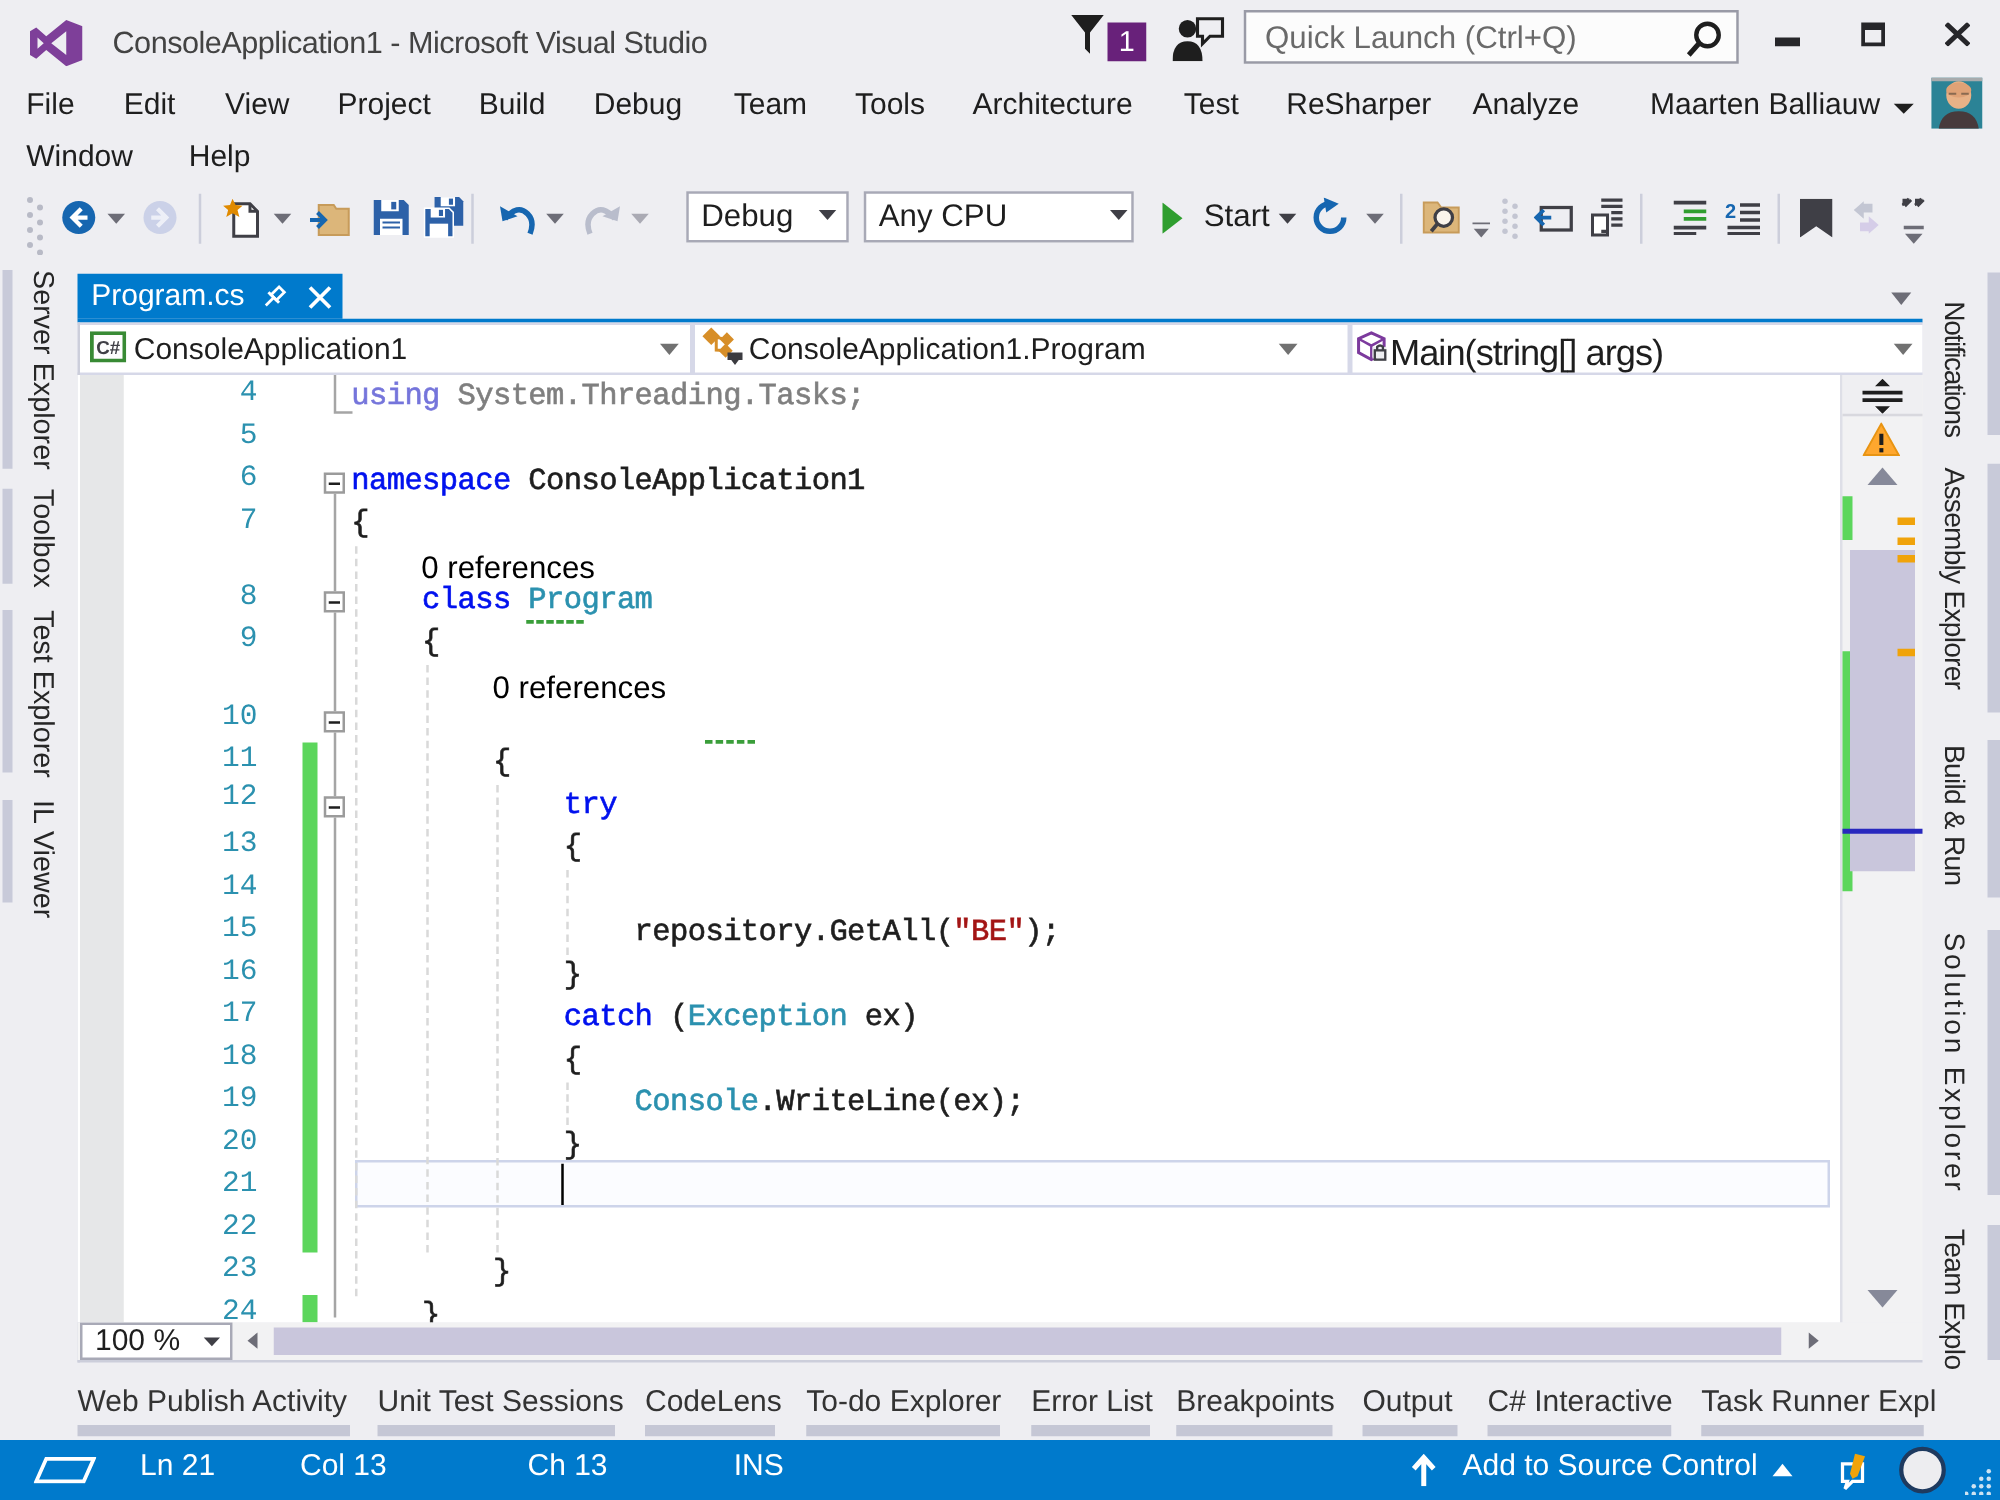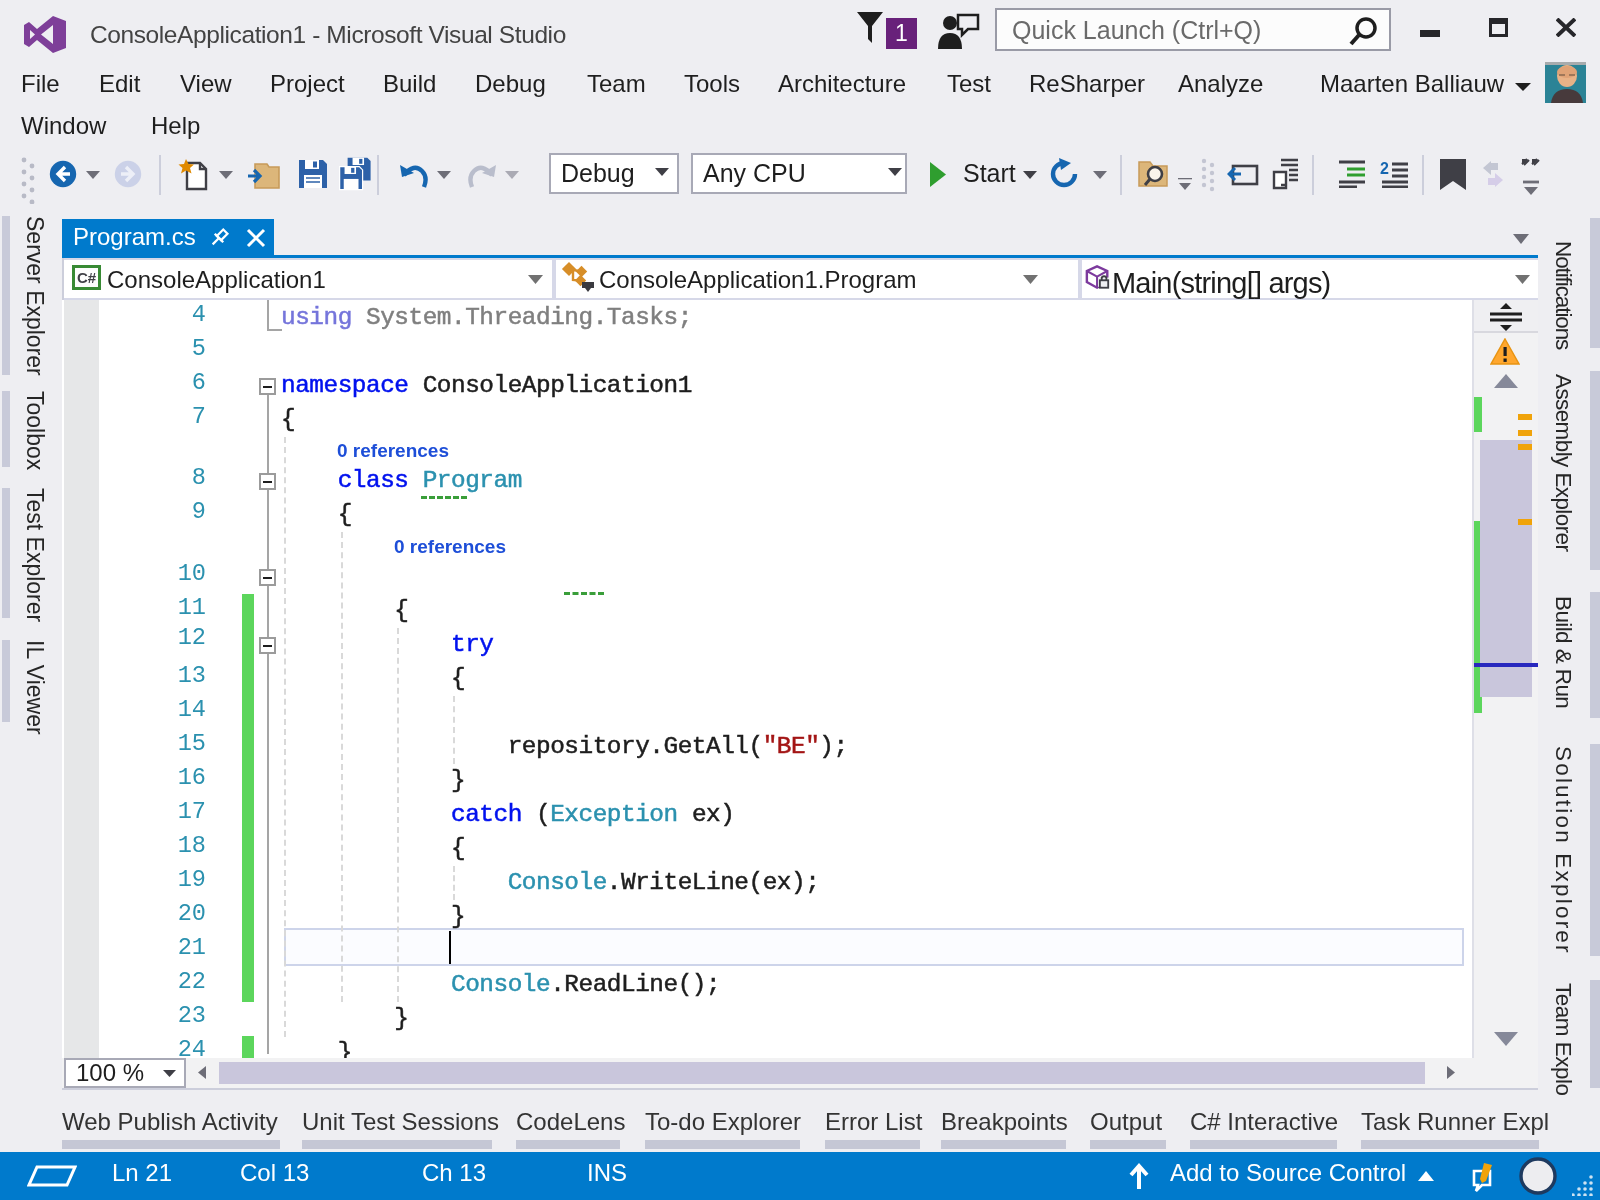--- a/index.html
+++ b/index.html
@@ -8,21 +8,21 @@
   .abs { position:absolute; }
   .mono { font-family:"Liberation Mono", monospace; }
   .kw { color:#0011EE; }
   .ty { color:#2B91AF; }
   .st { color:#A31515; }
   .gr { color:#7F7F7F; }
   .vtext { writing-mode:vertical-rl; white-space:nowrap; }
   .cbox { width:17px; height:17px; background:#fff; border:2px solid #9B9B9B; }
   .cbox::after { content:""; position:absolute; left:2px; top:5.5px; width:9px; height:2px; background:#1E1E1E; }
   .ig { width:0px; border-left:2px dashed #D9D9D9; }
-  .cl { font-size:19px; color:#1d4ed8; font-family:"Liberation Sans",sans-serif;font-weight:bold; }
+  .cl { font-size:25px; color:#000000; font-family:"Liberation Sans",sans-serif; }
   .code { font-size:24.4px; letter-spacing:-0.47px; line-height:34px; white-space:pre; color:#1E1E1E; -webkit-text-stroke:0.5px; }
 </style>
 </head>
 <body>
 
 <div class="abs" id="titlebar" style="left:0;top:0;width:1600px;height:60px;">
 
   <svg class="abs" style="left:24px;top:16px" width="42" height="37" viewBox="0 0 42 37">
     <path d="M29 0 L42 5 L42 32 L29 37 L13 24 L5 31 L0 28 L0 9 L5 6 L13 13 Z M6 14 L6 23 L11 18.5 Z M17 18.5 L29 28 L29 9 Z" fill="#7E3F99"></path>
   </svg>
@@ -402,21 +402,20 @@
   <div class="abs cl" style="left:332px;top:236px;">0 references</div>
   <div class="abs mono code" style="left:219px;top:294px;">        {</div>
   <div class="abs mono code" style="left:219px;top:328px;">            <span class="kw">try</span></div>
   <div class="abs mono code" style="left:219px;top:362px;">            {</div>
   <div class="abs mono code" style="left:219px;top:430px;">                repository.GetAll(<span class="st">"BE"</span>);</div>
   <div class="abs mono code" style="left:219px;top:464px;">            }</div>
   <div class="abs mono code" style="left:219px;top:498px;">            <span class="kw">catch</span> (<span class="ty">Exception</span> ex)</div>
   <div class="abs mono code" style="left:219px;top:532px;">            {</div>
   <div class="abs mono code" style="left:219px;top:566px;">                <span class="ty">Console</span>.WriteLine(ex);</div>
   <div class="abs mono code" style="left:219px;top:600px;">            }</div>
-  <div class="abs mono code" style="left:219px;top:668px;">            <span class="ty">Console</span>.ReadLine();</div>
   <div class="abs mono code" style="left:219px;top:702px;">        }</div>
   <div class="abs mono code" style="left:219px;top:736px;">    }</div>
 
   <div class="abs" style="left:359px;top:196px;width:46px;height:0;border-bottom:3px dashed #3A9E3A;"></div>
   <div class="abs" style="left:502px;top:292px;width:40px;height:0;border-bottom:3px dashed #3A9E3A;"></div>
 
   <div class="abs" style="left:387px;top:631px;width:2px;height:33px;background:#000;"></div>
 </div>
 
 <div class="abs" id="vscroll" style="left:1472px;top:300px;width:66px;height:758px;background:#F2F2F3;border-left:2px solid #DEDFE7;">

